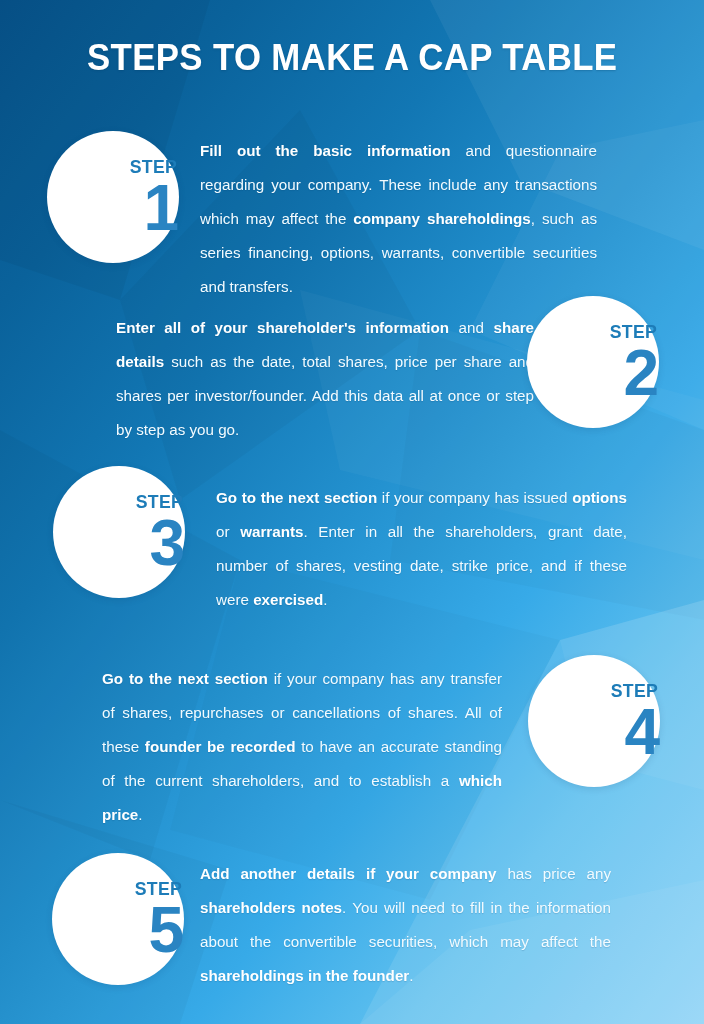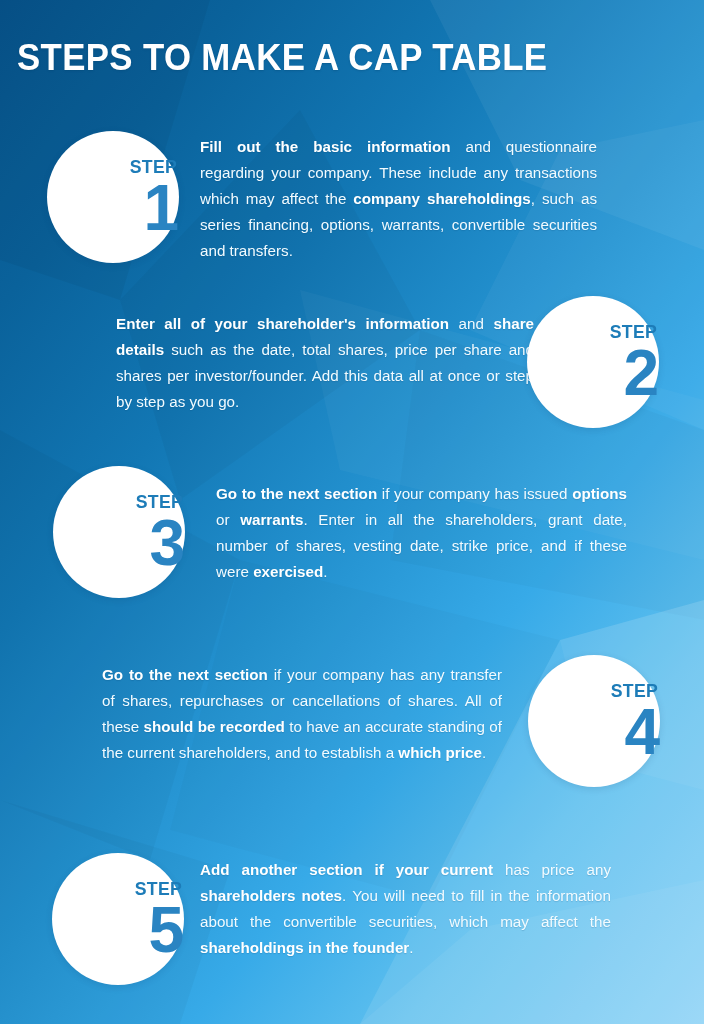--- a/index.html
+++ b/index.html
@@ -36,21 +36,21 @@
     height: 1024px;
     pointer-events: none;
   }
 
   
   .title-wrap {
     position: absolute;
     top: 38px;
     left: 0;
     width: 704px;
-    text-align: left;
+    text-align: center;
     z-index: 5;
   }
   .title {
     display: inline-block;
     color: #ffffff;
     font-size: 37px;
     font-weight: bold;
     letter-spacing: 0.4px;
     line-height: 1.1;
     text-shadow: 0 1px 2px rgba(4,60,100,0.28);
@@ -86,21 +86,21 @@
     font-size: 64px;
     font-weight: bold;
     line-height: 0.92;
     margin-top: 2px;
   }
 
   .step-text {
     position: absolute;
     color: #f2fbff;
     font-size: 15.2px;
-    line-height: 26px;
+    line-height: 34px;
     text-align: justify;
     text-justify: inter-word;
     text-shadow: 0 1px 1px rgba(5,62,105,0.18);
     z-index: 5;
   }
   .step-text b {
     font-weight: bold;
     color: #ffffff;
   }
 
@@ -159,21 +159,21 @@
   <div class="badge" id="badge-3">
     <span class="badge-label">STEP</span>
     <span class="badge-number">3</span>
   </div>
   <div class="step-text" id="text-3"><b>Go to the next section</b><span> if your company has issued </span><b>options</b><span> or </span><b>warrants</b><span>. Enter in all the shareholders, grant date, number of shares, vesting date, strike price, and if these were </span><b>exercised</b><span>.</span></div>
 
   <div class="badge" id="badge-4">
     <span class="badge-label">STEP</span>
     <span class="badge-number">4</span>
   </div>
-  <div class="step-text" id="text-4"><b>Go to the next section</b><span> if your company has any transfer of shares, repurchases or cancellations of shares. All of these </span><b>should be recorded</b><span> to have an accurate standing of the current shareholders, and to establish a </span><b>which price</b><span>.</span></div>
+  <div class="step-text" id="text-4"><b>Go to the next section</b><span> if your company has any transfer of shares, repurchases or cancellations of shares. All of these </span><b>founder be recorded</b><span> to have an accurate standing of the current shareholders, and to establish a </span><b>which price</b><span>.</span></div>
 
   <div class="badge" id="badge-5">
     <span class="badge-label">STEP</span>
     <span class="badge-number">5</span>
   </div>
-  <div class="step-text" id="text-5"><b>Add another section if your current</b><span> has price any </span><b>shareholders notes</b><span>. You will need to fill in the information about the convertible securities, which may affect the </span><b>shareholdings in the founder</b><span>.</span></div>
+  <div class="step-text" id="text-5"><b>Add another details if your company</b><span> has price any </span><b>shareholders notes</b><span>. You will need to fill in the information about the convertible securities, which may affect the </span><b>shareholdings in the founder</b><span>.</span></div>
 
 </div>
 
 </body></html>

